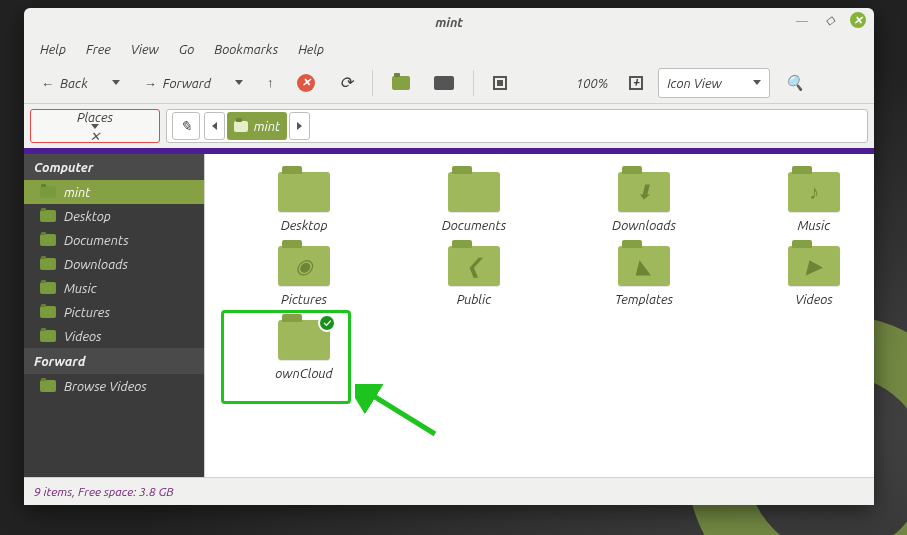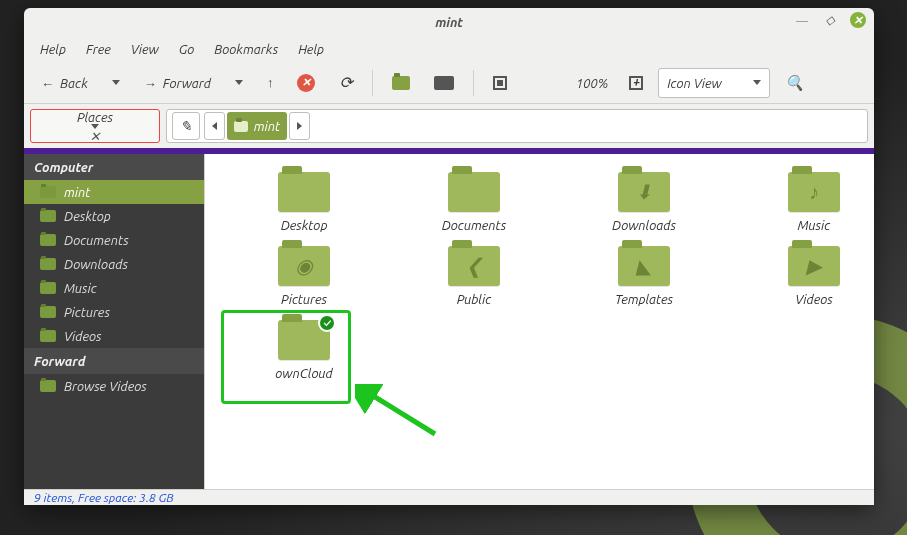--- a/index.html
+++ b/index.html
@@ -79,21 +79,21 @@
   .icons-grid { display:grid; grid-template-columns: repeat(4, 150px); gap: 14px 20px; padding: 18px 24px; justify-content: start;}
   .fitem { display:flex;flex-direction:column;align-items:center;gap:6px;cursor:pointer;width:150px;}
   .folder {width:52px;height:40px;background:#9fb85b;border-radius:3px;position:relative;box-shadow:0 1px 0 rgba(0,0,0,0.1);}
   .folder::before{content:"";position:absolute;width:20px;height:8px;background:#85a044;border-radius:2px 2px 0 0;top:-6px;left:4px;}
   .folder .glyph{position:absolute;inset:0;display:flex;align-items:center;justify-content:center;color:#6d8536;font-size:20px;}
   .fitem .lbl{font-size:13px;color:#333;}
   .highlight-box { position:absolute; border:3px solid #1ec41e; border-radius:4px; left: 210px; top: 155px; width: 135px; height: 90px; pointer-events:none;}
   .badge-sync { position:absolute;width:18px;height:18px;border-radius:50%;background:#1a8f1a;border:2px solid #fff;top:-6px;right:-6px;display:flex;align-items:center;justify-content:center;color:#fff;font-size:11px;font-weight:bold;}
   .annot-arrow { position:absolute; left:340px; top:230px; pointer-events:none;}
   
-  .statusbar { height:16px;border-top:1px solid #d0d0ce;background:#f0f0ef;display:flex;align-items:center;padding:0 10px;font-size:12px;color:#1d4ed8;}
+  .statusbar { height:28px;border-top:1px solid #d0d0ce;background:#f0f0ef;display:flex;align-items:center;padding:0 10px;font-size:12px;color:#701a75;}
   
   .bg-ring { position:absolute; right:-80px; bottom:-80px; width:300px;height:300px;border:60px solid #8aa846;border-radius:50%;opacity:0.7;}
 </style>
 </head>
 <body>
 
 <div class="bg-ring"></div>
 
 <div class="window">
 

